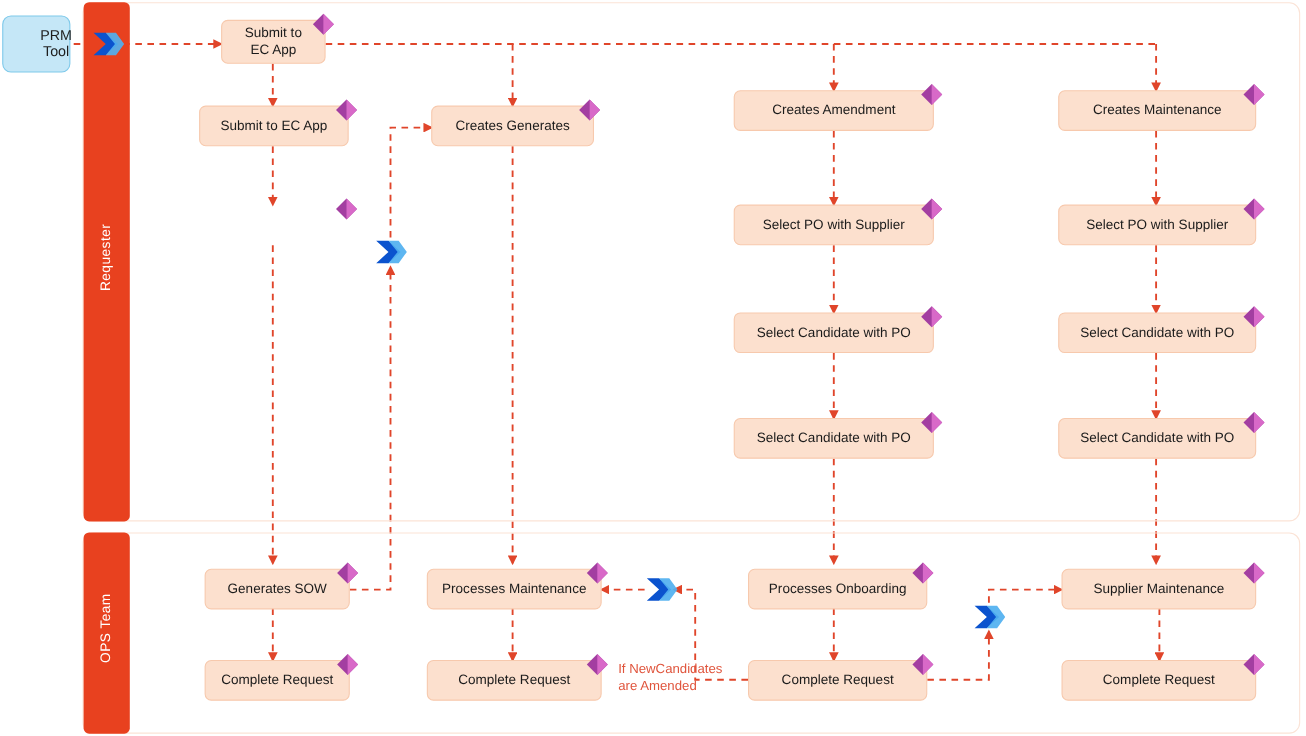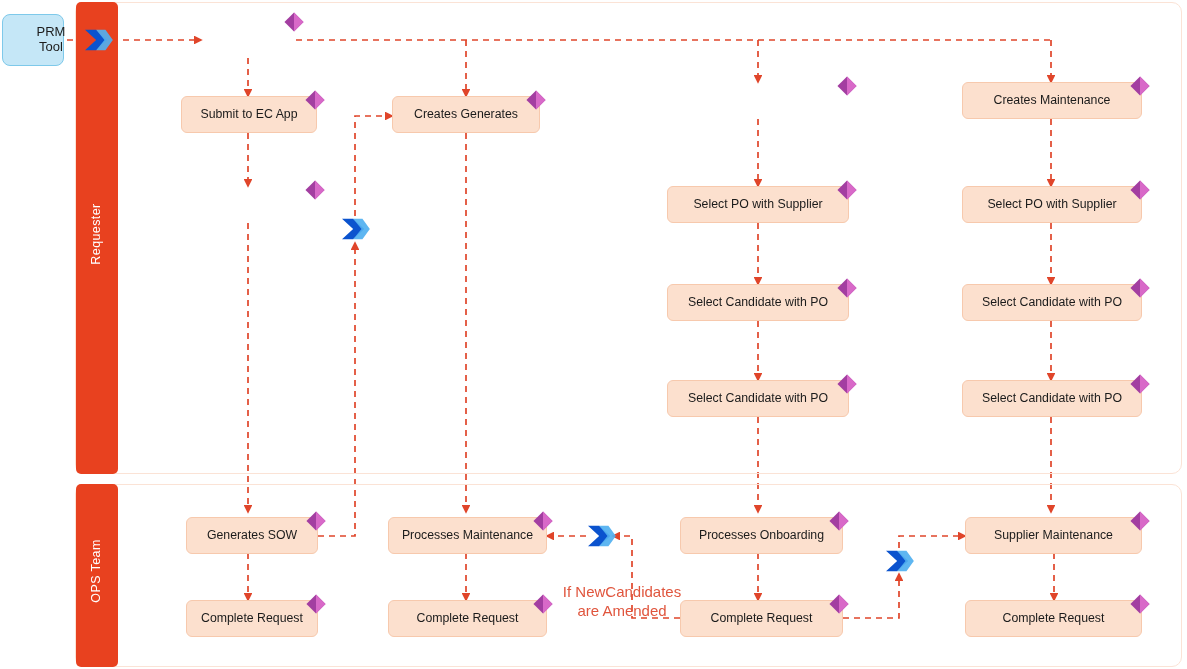--- a/index.html
+++ b/index.html
@@ -82,24 +82,24 @@
   }
   .powerautomate-icon {
     position: absolute;
     width: 30px; height: 26px;
     pointer-events: none;
   }
   
   .edge-label {
     position: absolute;
     color: #e0553d;
-    font-size: 15px;
+    font-size: 12px;
     line-height: 1.25;
-    text-align: center;
     white-space: pre-line;
+    margin-top: 18px;
   }
 </style>
 </head>
 <body>
 
 <div id="canvas">
 
   <svg id="svg-layer" viewBox="0 0 1187 669" xmlns="http://www.w3.org/2000/svg">
     <defs>
       <marker id="arrow" viewBox="0 0 10 10" refX="8" refY="5" markerWidth="5.2" markerHeight="5.2" orient="auto-start-reverse">
@@ -183,20 +183,24 @@
   <svg class="powerautomate-icon" style="left:586px; top:523px;" viewBox="0 0 32 28" xmlns="http://www.w3.org/2000/svg">
     <path d="M2 3 L14 3 L26 14 L14 25 L2 25 L14 14 Z" fill="#0b53ce"></path>
     <path d="M14 3 L24 3 L32 14 L24 25 L14 25 L23 14 Z" fill="#50b0f0" opacity="0.92"></path>
   </svg>
 
   <svg class="powerautomate-icon" style="left:884px; top:548px;" viewBox="0 0 32 28" xmlns="http://www.w3.org/2000/svg">
     <path d="M2 3 L14 3 L26 14 L14 25 L2 25 L14 14 Z" fill="#0b53ce"></path>
     <path d="M14 3 L24 3 L32 14 L24 25 L14 25 L23 14 Z" fill="#50b0f0" opacity="0.92"></path>
   </svg>
 
+  <div class="node" style="left:201px; top:18px; width:95px; height:40px;">
+    <span style="white-space:pre-line;">Submit to
+EC App</span>
+  </div>
   <svg class="powerapps-icon" style="left:283px; top:11px;" viewBox="0 0 24 24" xmlns="http://www.w3.org/2000/svg">
     <path d="M12 1.6 L22.4 12 L12 22.4 L1.6 12 Z" fill="#a33ea1"></path>
     <path d="M12 1.6 L22.4 12 L12 22.4 Z" fill="#d869c8"></path>
   </svg>
 
   <div class="node" style="left:181px; top:96px; width:136px; height:37px;">
     <span>Submit to EC App</span>
   </div>
   <svg class="powerapps-icon" style="left:304px; top:89px;" viewBox="0 0 24 24" xmlns="http://www.w3.org/2000/svg">
     <path d="M12 1.6 L22.4 12 L12 22.4 L1.6 12 Z" fill="#a33ea1"></path>
@@ -209,20 +213,23 @@
   </svg>
 
   <div class="node" style="left:392px; top:96px; width:148px; height:37px;">
     <span>Creates Generates</span>
   </div>
   <svg class="powerapps-icon" style="left:525px; top:89px;" viewBox="0 0 24 24" xmlns="http://www.w3.org/2000/svg">
     <path d="M12 1.6 L22.4 12 L12 22.4 L1.6 12 Z" fill="#a33ea1"></path>
     <path d="M12 1.6 L22.4 12 L12 22.4 Z" fill="#d869c8"></path>
   </svg>
 
+  <div class="node" style="left:667px; top:82px; width:182px; height:37px;">
+    <span>Creates Amendment</span>
+  </div>
   <svg class="powerapps-icon" style="left:836px; top:75px;" viewBox="0 0 24 24" xmlns="http://www.w3.org/2000/svg">
     <path d="M12 1.6 L22.4 12 L12 22.4 L1.6 12 Z" fill="#a33ea1"></path>
     <path d="M12 1.6 L22.4 12 L12 22.4 Z" fill="#d869c8"></path>
   </svg>
 
   <div class="node" style="left:667px; top:186px; width:182px; height:37px;">
     <span>Select PO with Supplier</span>
   </div>
   <svg class="powerapps-icon" style="left:836px; top:179px;" viewBox="0 0 24 24" xmlns="http://www.w3.org/2000/svg">
     <path d="M12 1.6 L22.4 12 L12 22.4 L1.6 12 Z" fill="#a33ea1"></path>

